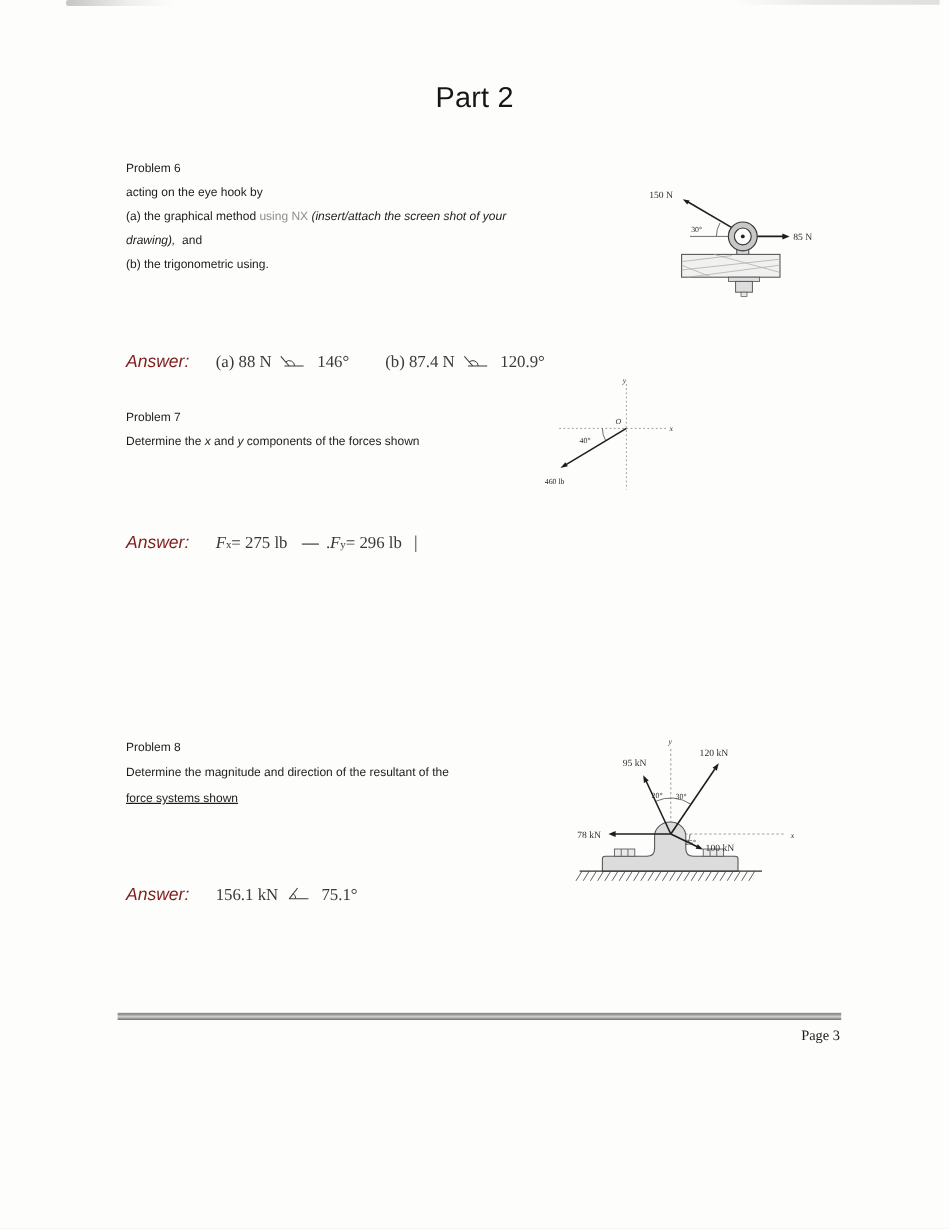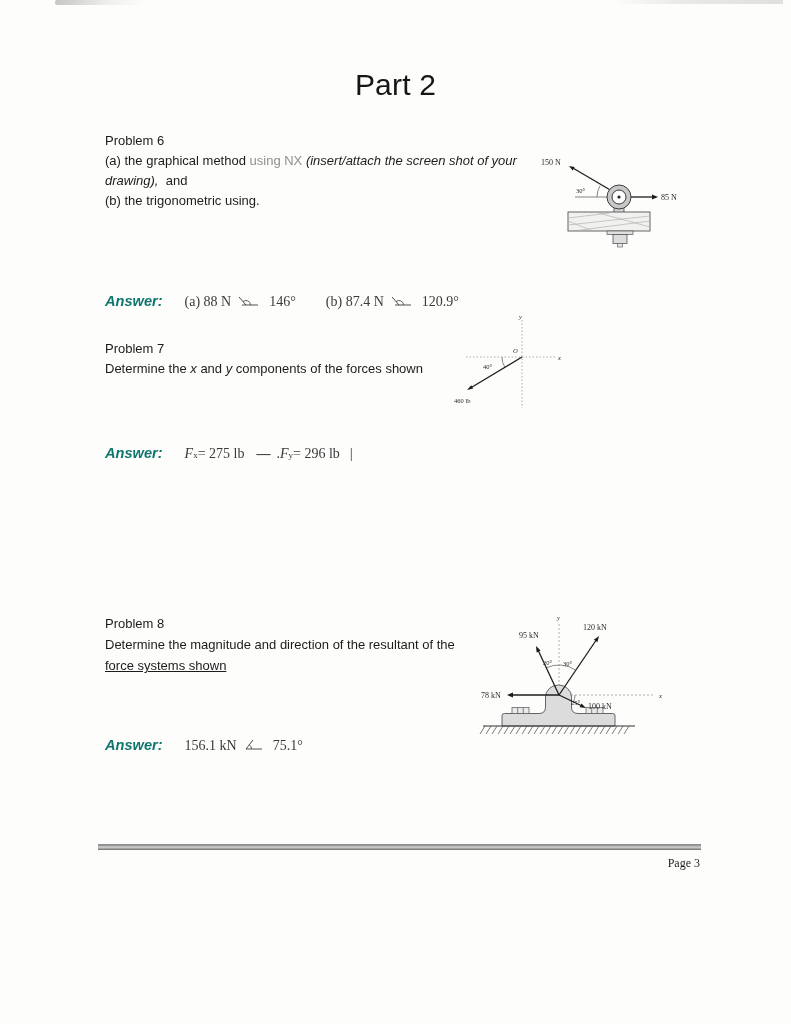--- a/index.html
+++ b/index.html
@@ -10,29 +10,29 @@
     background:#fdfdfc; overflow:hidden; color:#1f1f1f;
   }
   
   .smudge-tl { position:absolute; left:55px; top:0; width:90px; height:5px;
     background:linear-gradient(90deg, rgba(70,70,70,.30), rgba(120,120,120,.10) 60%, transparent);
     border-radius:2px; }
   .smudge-tr { position:absolute; right:8px; top:0; width:170px; height:4px;
     background:linear-gradient(90deg, transparent, rgba(90,90,90,.12) 40%, rgba(90,90,90,.18)); }
 
   .doc-title { position:absolute; left:0; top:68px; width:100%;
-    text-align:center; font-size:30px; color:#161616; letter-spacing:.2px; }
+    text-align:center; font-size:24px; color:#161616; letter-spacing:.2px; }
 
   .textblock { position:absolute; left:105px; }
-  .tline { font-size:13px; line-height:20px; white-space:nowrap; color:#1c1c1c; }
+  .tline { font-size:10px; line-height:20px; white-space:nowrap; color:#1c1c1c; }
   .muted { color:#8f8f8f;text-align:right; }
   .ital  { font-style:italic; }
 
   .answer-row { position:absolute; left:105px; display:flex; align-items:baseline; white-space:nowrap; }
-  .answer-label { font-style:italic; font-weight:bold; font-size:14.6px; color:#0f766e; margin-right:22px; }
+  .answer-label { font-style:italic; font-weight:normal; font-size:14.6px; color:#7f1d1d; margin-right:22px; }
   .aserif { font-family:"Liberation Serif", serif; font-size:14px; color:#3a3a3a; }
   .ang-glyph { margin:0 9px 0 7px; position:relative; top:2px; }
   .agroup { display:flex; align-items:baseline; }
   .fsym { font-style:italic; }
   .fsub { font-size:9px; }
   .sep-dash { font-weight:bold; margin:0 6px 0 12px; }
   .end-bar { margin-left:10px; font-size:15px; }
 
   svg text { font-family:"Liberation Serif", serif; fill:#2a2a2a; }
   .dlabel { font-size:8px; }
@@ -54,20 +54,21 @@
 
 <div id="sheet">
 
   <div class="smudge-tl"></div>
   <div class="smudge-tr"></div>
 
   <div class="doc-title">Part 2</div>
 
   <div class="textblock" style="top:131px;">
     <div class="tline">Problem 6</div>
+    <div class="tline">acting on the eye hook by</div>
     <div class="tline"><span>(a) the graphical method </span><span class="muted">using NX </span><span class="ital">(insert/attach the screen shot of your</span></div>
     <div class="tline"><span class="ital">drawing),</span><span>&nbsp; and</span></div>
     <div class="tline">(b) the trigonometric using.</div>
   </div>
 
   <svg style="position:absolute; left:535px; top:148px;" width="160" height="105" viewBox="0 0 160 105">
 
     <line class="thinln" x1="40" y1="49" x2="73" y2="49"></line>
     <path class="arcln" d="M62 49 A 22 22 0 0 1 65 37.8"></path>
     <line class="fline" x1="77" y1="43" x2="37" y2="19.5"></line>

